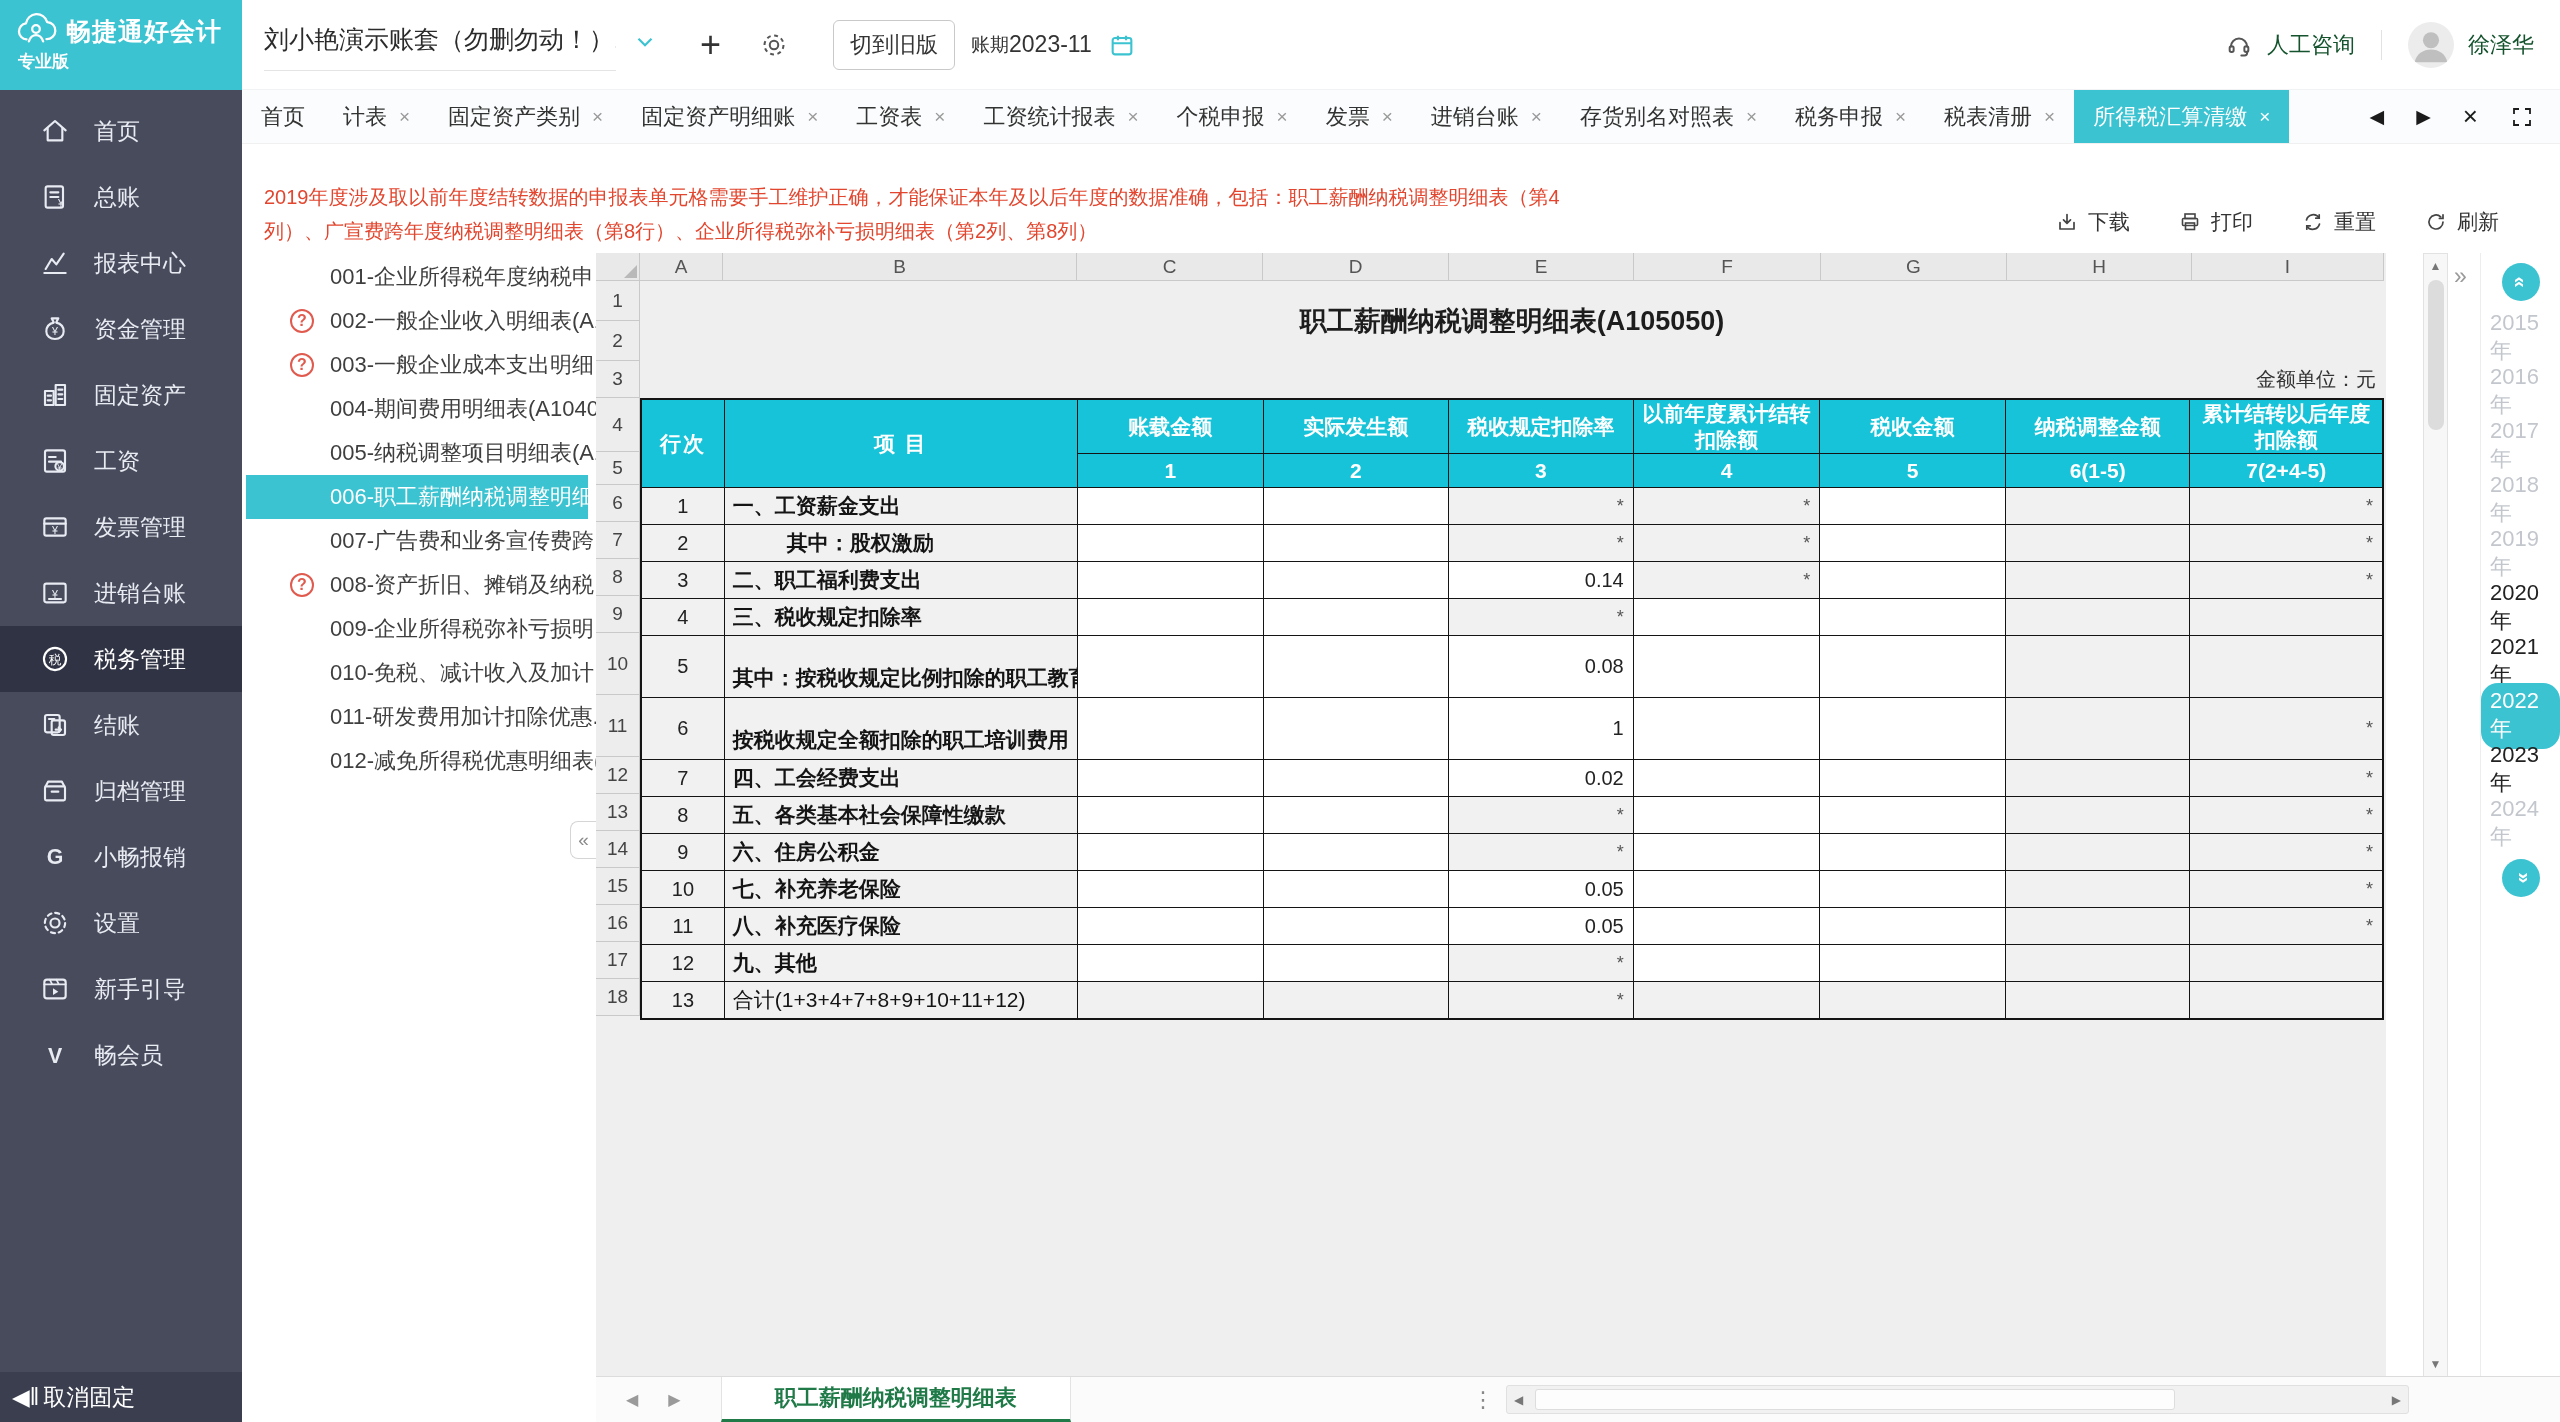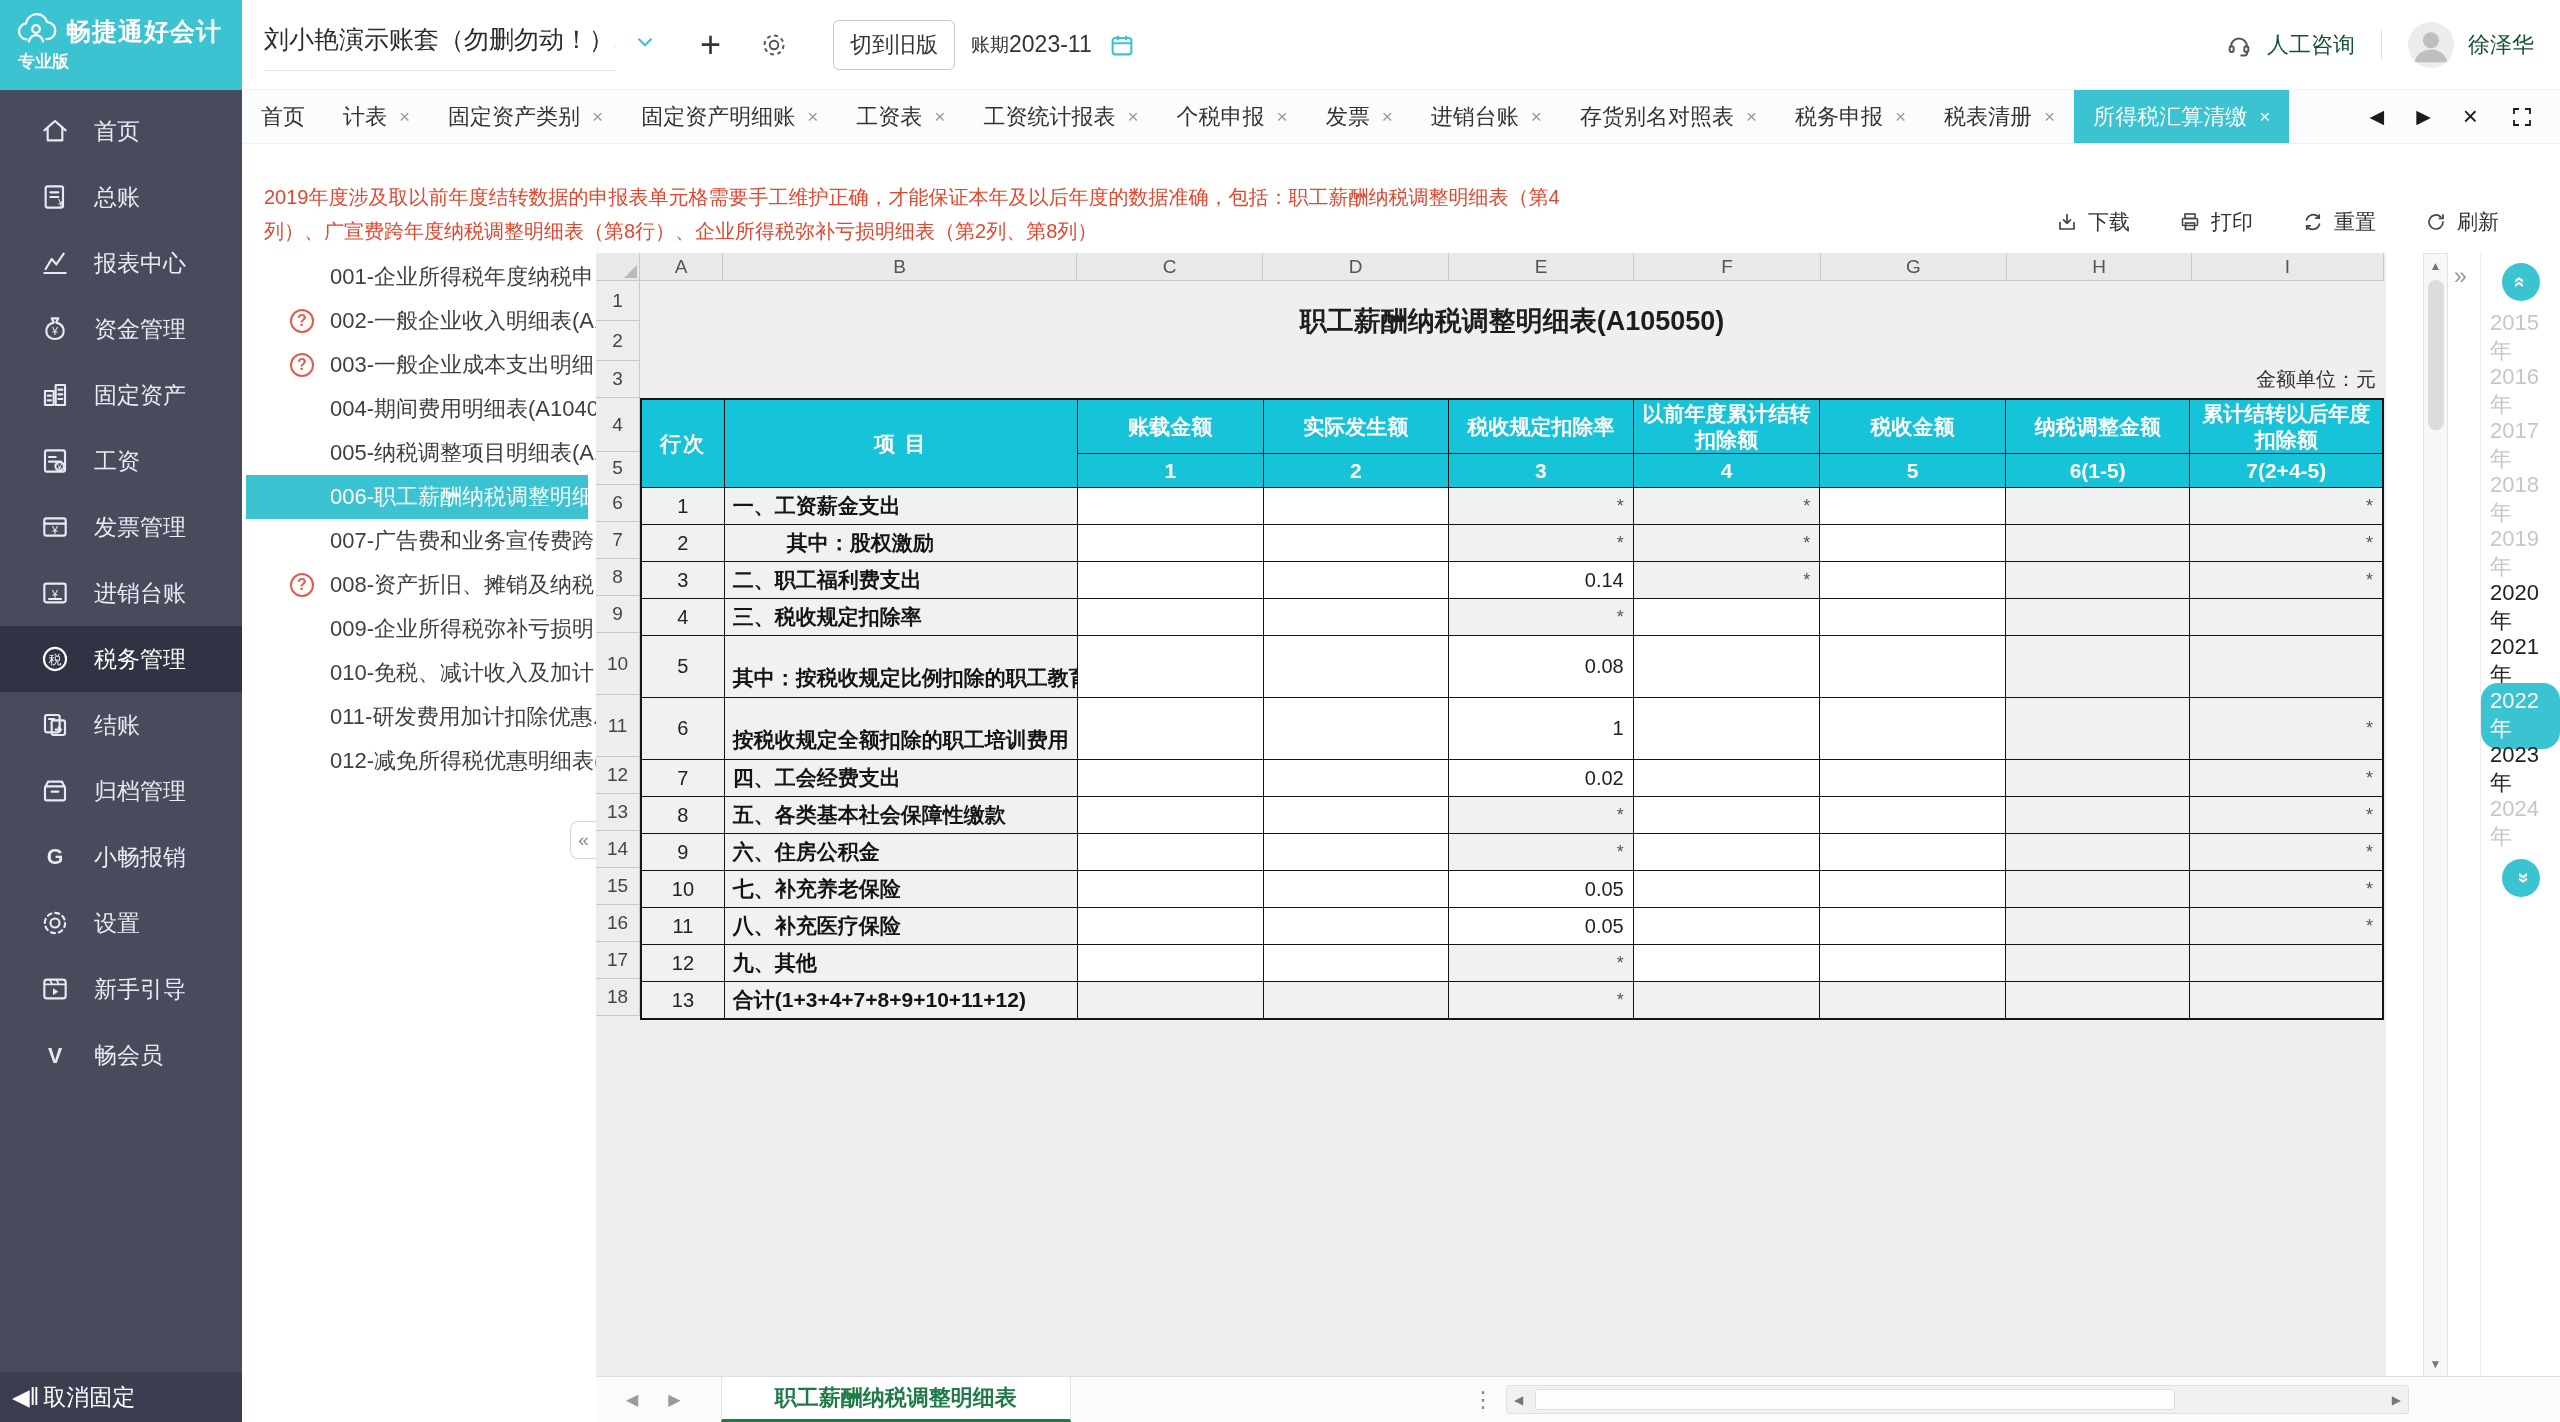--- a/index.html
+++ b/index.html
@@ -71,21 +71,21 @@
 .s-hcol .s-hlabel{height:54px;border-bottom:1px solid #141414;border-right:1px solid #141414;padding:0 8px;line-height:1.2}
 .s-hcol .s-hnum{height:33px;border-right:1px solid #141414}
 .s-hcol.last .s-hlabel,.s-hcol.last .s-hnum{border-right:none}
 .s-row{display:flex;border-top:1px solid #141414}
 .s-cell{border-right:1px solid #141414;height:100%}
 .s-row .s-cell.lastc{border-right:none}
 .s-no{width:83px;background:#f1f1f1;display:flex;align-items:center;justify-content:center;font-size:20px;color:#222}
 .s-item{width:354px;background:#f1f1f1;display:flex;align-items:center;font-size:21px;font-weight:bold;color:#141414;padding-left:8px;white-space:nowrap;overflow:hidden}
 .s-item.ind{padding-left:62px}
 .s-item.vb{align-items:flex-end;padding-bottom:5px}
-.s-item.nb{font-weight:bold}
+.s-item.nb{font-weight:normal}
 .s-val{display:flex;align-items:center;justify-content:flex-end;padding-right:9px}
 .s-val.g{background:#f1f1f1}
 .s-val.w{background:#fff}
 .s-val .num{font-size:20px;color:#222}
 .s-val .star{font-size:18px;color:#555}
 
 #collapse{position:absolute;left:328px;top:677px;width:26px;height:38px;background:#fff;border:1px solid #d5d5d5;border-right:none;border-radius:8px 0 0 8px;display:flex;align-items:center;justify-content:center;color:#8a8a8a;font-size:19px;cursor:pointer}
 #vscroll{position:absolute;left:2181px;top:109px;width:25px;height:1124px;background:#f7f7f7;border:1px solid #e2e2e2;display:flex;flex-direction:column;align-items:center;justify-content:space-between;padding:5px 0;font-size:12px;color:#777}
 .vthumb{position:absolute;top:26px;left:4px;width:16px;height:150px;background:#dcdcdc;border-radius:8px}
 #expand{position:absolute;left:2212px;top:119px;color:#9a9a9a;font-size:23px;cursor:pointer}

